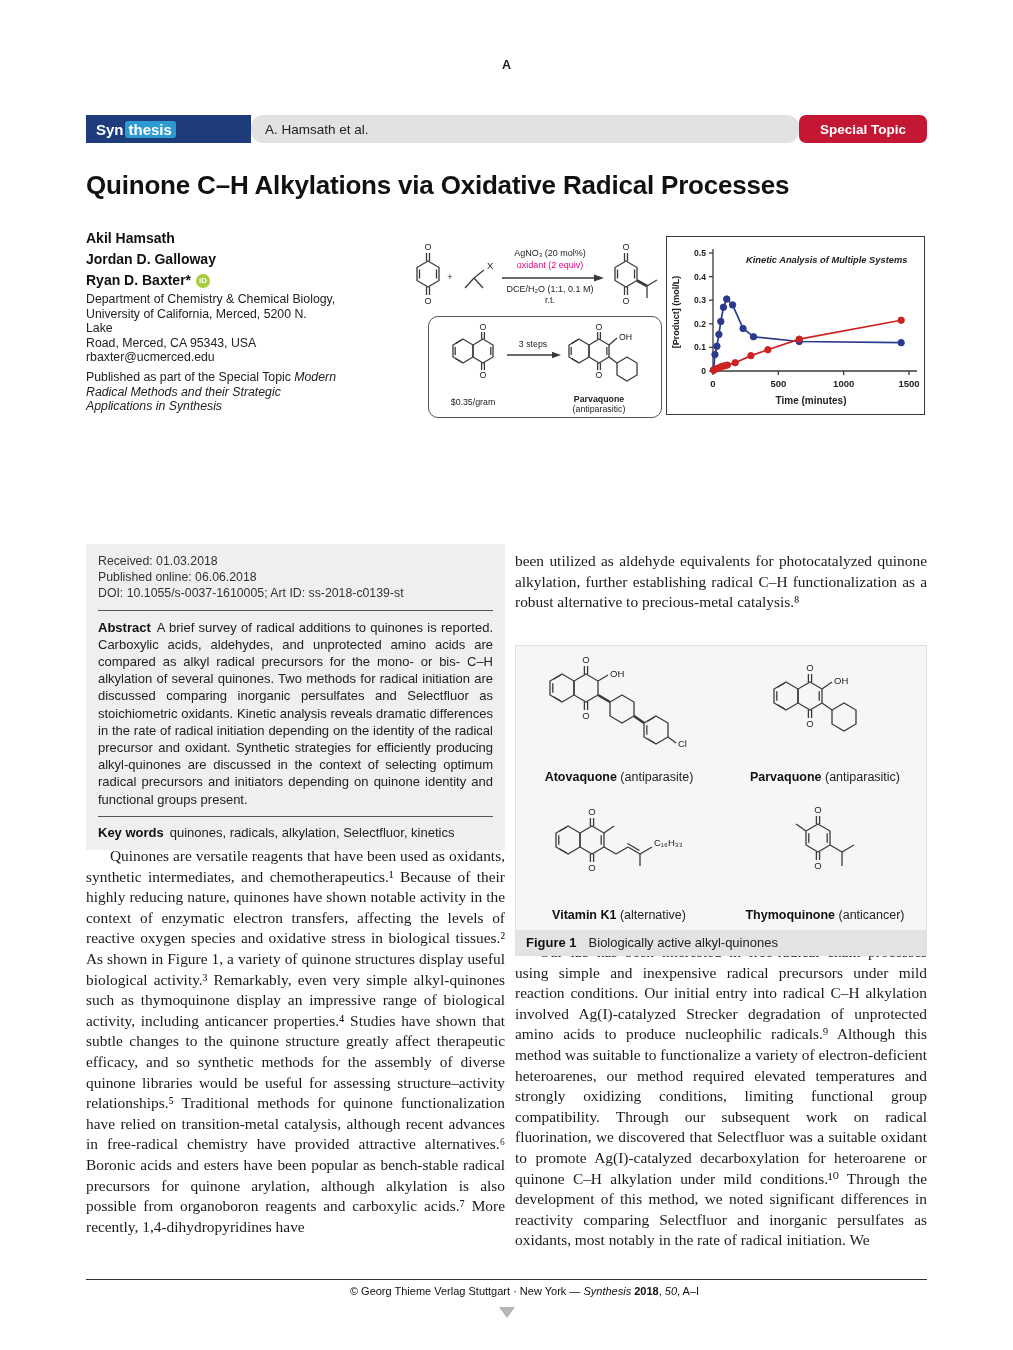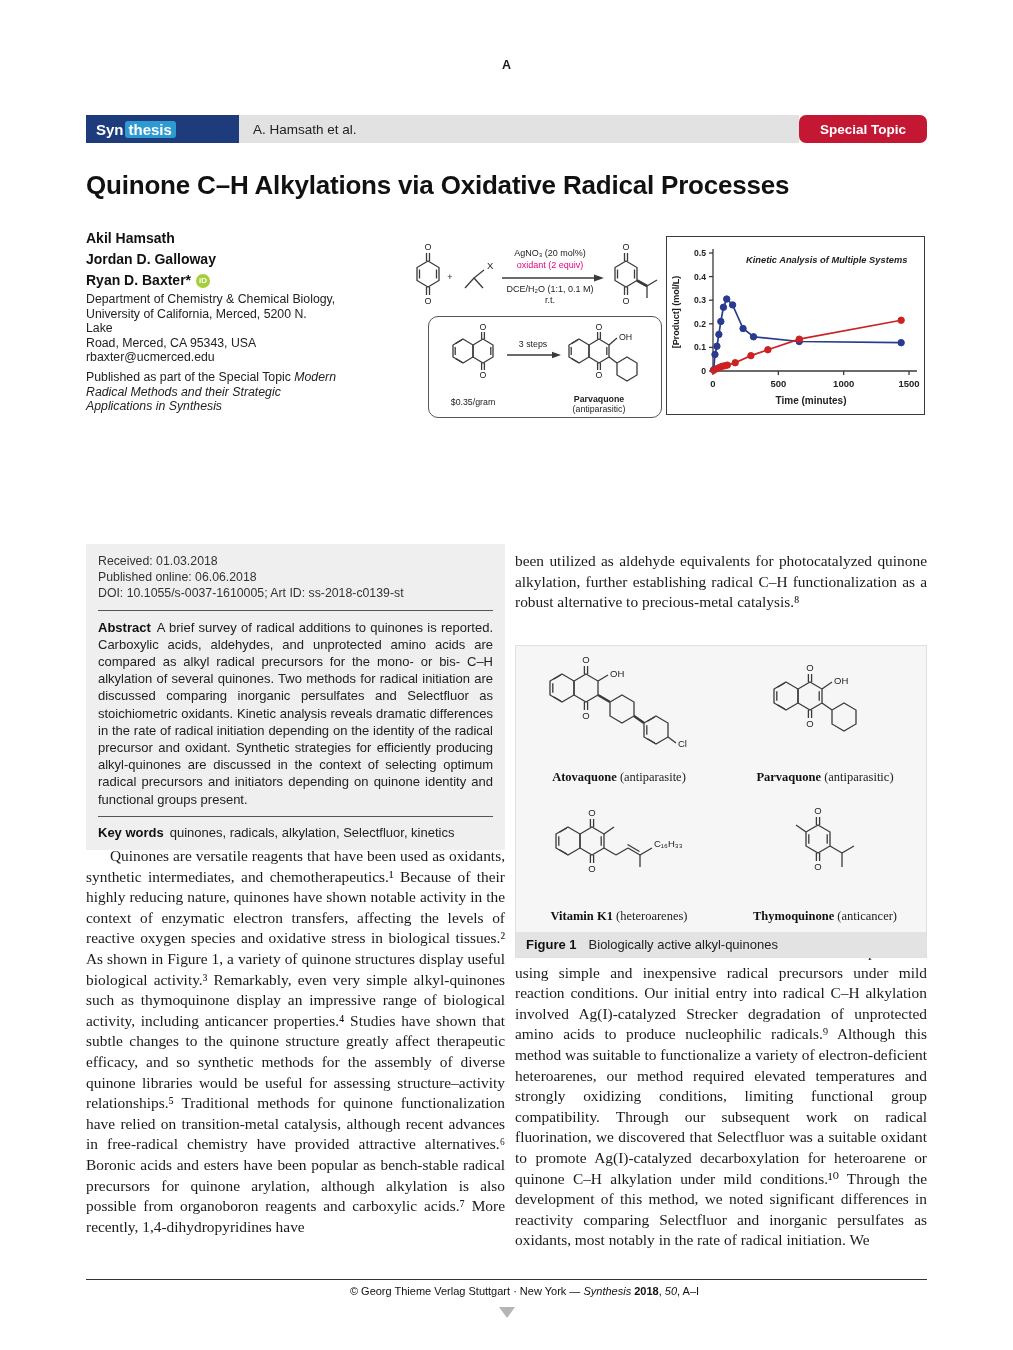--- a/index.html
+++ b/index.html
@@ -3,24 +3,24 @@
 <meta charset="utf-8">
 <style>
   html,body{margin:0;padding:0;background:#888;}
   .page{position:relative;width:1013px;height:1350px;background:#ffffff;overflow:hidden;
         font-family:"Liberation Sans","DejaVu Sans",sans-serif;color:#1a1a1a;}
   .abs{position:absolute;}
 
   
   .page-letter{top:58px;left:0;width:100%;text-align:center;font-weight:bold;font-size:12.5px;}
   .banner{top:115px;left:86px;width:841px;height:28px;display:flex;align-items:stretch;}
-  .logo-box{width:153px;background:#1e3c7c;display:flex;align-items:center;padding-left:10px;box-sizing:border-box;}
+  .logo-box{width:165px;background:#1e3c7c;display:flex;align-items:center;padding-left:10px;box-sizing:border-box;}
   .logo-syn{color:#fff;font-weight:bold;font-size:15px;}
   .logo-thesis{color:#fff;font-weight:bold;font-size:15px;background:#2e9ad2;border-radius:3px;padding:0 4px;margin-left:1px;}
-  .running-bar{flex:1;background:#e2e2e2;display:flex;align-items:center;padding-left:14px;font-size:13.5px;color:#222;}
+  .running-bar{flex:1;background:#e2e2e2;display:flex;align-items:center;padding-left:14px;font-size:13.5px;color:#222;border-radius:12px;}
   .badge{width:128px;background:#c41733;color:#fff;font-weight:bold;font-size:13.5px;display:flex;align-items:center;justify-content:center;border-radius:7px;}
 
   .title{top:170px;left:86px;width:841px;font-size:26px;font-weight:bold;color:#111;letter-spacing:-0.2px;}
 
   .authors{top:228px;left:86px;}
   .author-line{font-size:14px;font-weight:bold;line-height:21px;color:#111;display:flex;align-items:center;}
   .orcid{display:inline-flex;width:14px;height:14px;border-radius:50%;background:#a6ce39;color:#fff;
          font-size:8px;font-weight:bold;align-items:center;justify-content:center;margin-left:5px;}
 
   .address{top:292px;left:86px;width:250px;font-size:12.3px;line-height:14.6px;color:#222;}
@@ -52,21 +52,21 @@
   .body-par{font-family:"Liberation Serif","DejaVu Serif",serif;font-size:15.4px;line-height:20.6px;
             text-align:justify;color:#1a1a1a;}
   .left-par{top:846px;left:86px;width:419px;text-indent:24px;}
   .right-top-par{top:551px;left:515px;width:412px;}
   .right-par{top:942px;left:515px;width:412px;text-indent:24px;}
 
   
   .figure-box{top:645px;left:515px;width:412px;border:1px solid #e0e0e0;box-sizing:border-box;background:#f6f6f6;}
   .fig-grid{display:grid;grid-template-columns:1fr 1fr;padding:6px 0 2px 0;}
   .fig-cell{display:flex;flex-direction:column;align-items:center;}
-  .fig-label{font-size:12.5px;color:#222;margin:-4px 0 6px 0;text-align:center;font-family:Liberation Serif, serif;}
+  .fig-label{font-size:12.5px;color:#222;margin:-4px 0 6px 0;text-align:center;}
   .fig-label b{color:#111;}
   .fig-caption{background:#e3e3e3;display:flex;align-items:baseline;padding:5px 10px;font-size:13px;color:#222;}
   .fig-caption .lbl{margin-right:12px;}
 
   
   .footer-rule{top:1279px;left:86px;width:841px;border-top:1px solid #333;}
   .footer{top:1285px;left:18px;width:100%;text-align:center;font-size:11px;color:#111;}
   .footer i{font-style:italic;} .footer b{font-weight:bold;}
   .footer-triangle{top:1307px;left:499px;width:0;height:0;border-left:8px solid transparent;
                    border-right:8px solid transparent;border-top:11px solid #b5b5b5;}
@@ -370,21 +370,21 @@
             </g>
           <line x1="88" y1="57" x2="100" y2="64"></line>
             <line x1="100" y1="64" x2="112" y2="57"></line>
           <line x1="112" y1="57" x2="124" y2="64"></line>
             <line x1="111.5" y1="53.5" x2="123.5" y2="60.5"></line>
           <line x1="124" y1="64" x2="124" y2="76"></line>
           <line x1="124" y1="64" x2="136" y2="57"></line>
           <text class="s95" x="138" y="56">C₁₆H₃₃</text>
         </svg>
         <div class="fig-label">
-          <b>Vitamin K1</b><span> (heteroarenes)</span>
+          <b>Vitamin K1</b><span> (alternative)</span>
         </div>
       </div>
 
       <div class="fig-cell">
         <svg width="206" height="122" viewBox="0 0 206 122">
           <g transform="translate(96,48)">
               <polygon class="rg" points="0,-14 12,-7 12,7 0,14 -12,7 -12,-7"></polygon>
             <line x1="-9.2" y1="-4.8" x2="-9.2" y2="4.8"></line>
               <line x1="9.2" y1="-4.8" x2="9.2" y2="4.8"></line>
             <line x1="-1.6" y1="-14" x2="-1.6" y2="-22"></line>

